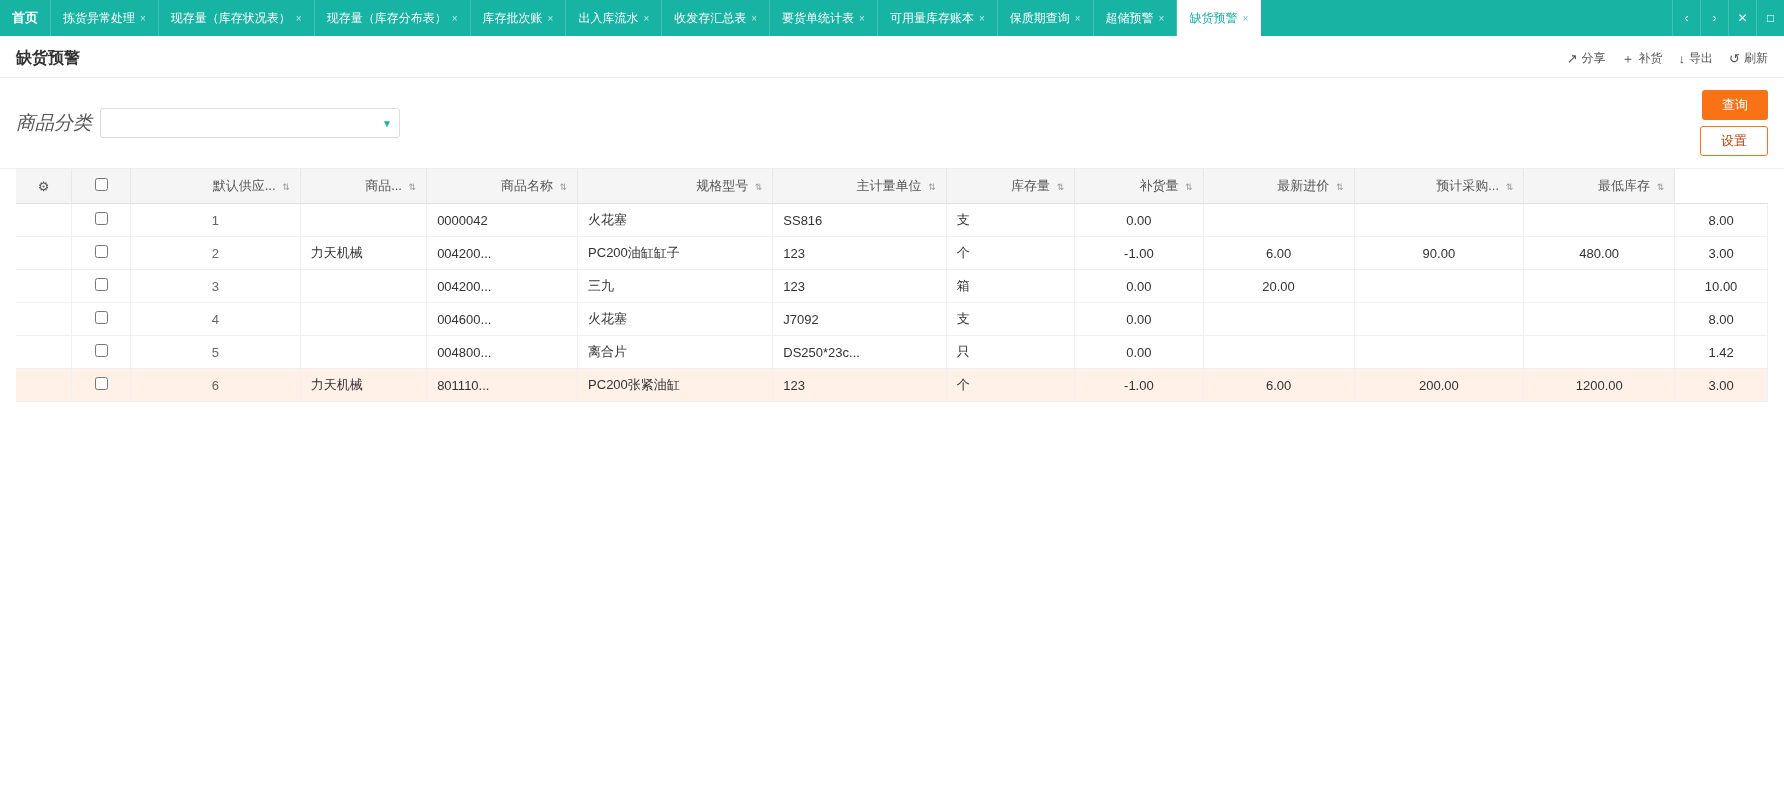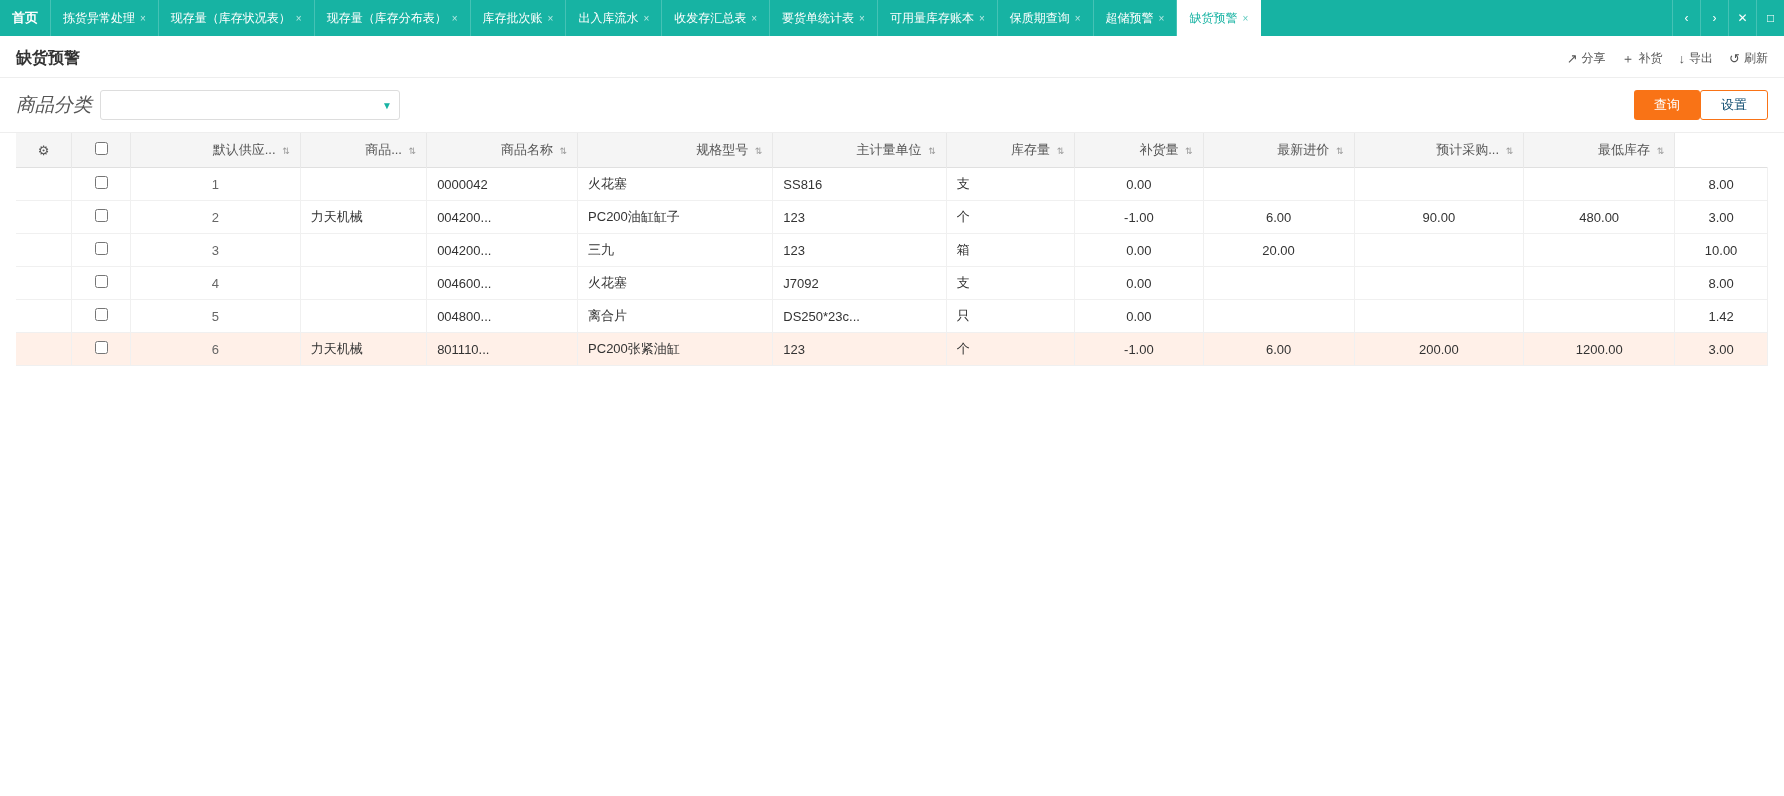--- a/index.html
+++ b/index.html
@@ -155,32 +155,33 @@
       color: #fff;
       border: none;
       border-radius: 3px;
       padding: 5px 20px;
       font-size: 13px;
       cursor: pointer;
       height: 30px;
     }
     .btn-settings {
       background: #fff;
-      color: #0c4a6e;
+      color: #c2410c;
       border: 1px solid #f97316;
       border-radius: 3px;
       padding: 5px 20px;
       font-size: 13px;
       cursor: pointer;
       height: 30px;
     }
     .filter-right-btns {
       margin-left: auto;
       display: flex;
-      flex-direction: row;
+      flex-direction: column;
+      gap: 6px;
       align-items: flex-end;
     }
 
     
     .table-container {
       padding: 0 16px 16px 16px;
       overflow-x: auto;
     }
     table {
       width: 100%;

